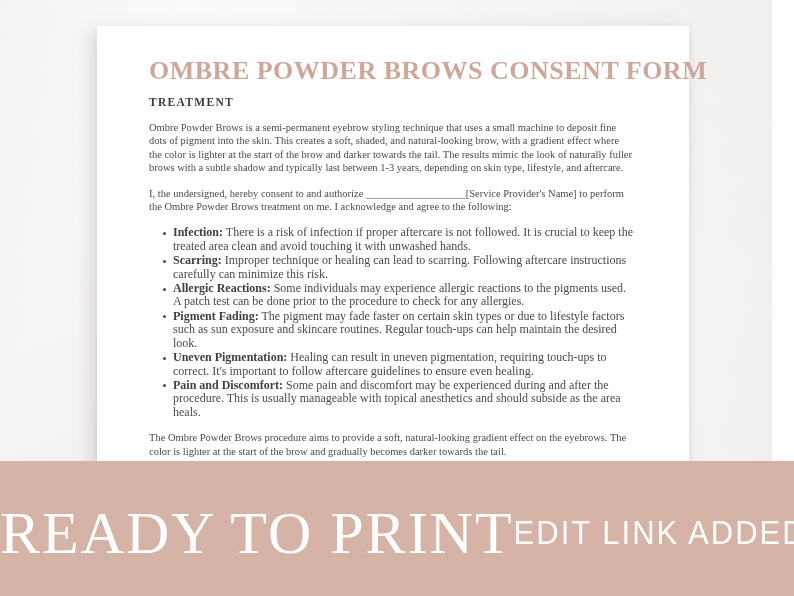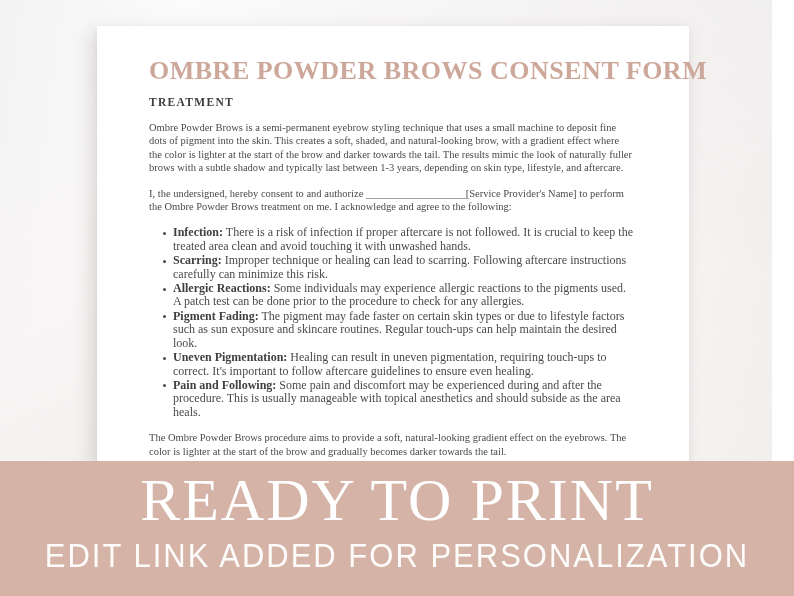--- a/index.html
+++ b/index.html
@@ -82,21 +82,20 @@
   }
   .risk-label { font-weight: bold; color: #3f3f3f; }
 
   .banner {
     position: absolute;
     left: 0; top: 461px;
     width: 794px; height: 135px;
     background: #d5b4a7;
     z-index: 5;
     display: flex;
-    flex-direction: column;
     align-items: center;
   }
   .banner-title {
     margin-top: 8px;
     font-family: "Liberation Serif", serif;
     font-size: 60px;
     line-height: 62px;
     letter-spacing: 2px;
     color: #ffffff;
     white-space: nowrap;
@@ -129,21 +128,21 @@
     </section>
 
     <section>
       <p class="body-text">I, the undersigned, hereby consent to and authorize ___________________[Service Provider's Name] to perform the Ombre Powder Brows treatment on me. I acknowledge and agree to the following:</p>
       <ul class="risk-list">
         <li><span class="risk-label">Infection:</span> <span>There is a risk of infection if proper aftercare is not followed. It is crucial to keep the treated area clean and avoid touching it with unwashed hands.</span></li>
         <li><span class="risk-label">Scarring:</span> <span>Improper technique or healing can lead to scarring. Following aftercare instructions carefully can minimize this risk.</span></li>
         <li><span class="risk-label">Allergic Reactions:</span> <span>Some individuals may experience allergic reactions to the pigments used. A patch test can be done prior to the procedure to check for any allergies.</span></li>
         <li><span class="risk-label">Pigment Fading:</span> <span>The pigment may fade faster on certain skin types or due to lifestyle factors such as sun exposure and skincare routines. Regular touch-ups can help maintain the desired look.</span></li>
         <li><span class="risk-label">Uneven Pigmentation:</span> <span>Healing can result in uneven pigmentation, requiring touch-ups to correct. It's important to follow aftercare guidelines to ensure even healing.</span></li>
-        <li><span class="risk-label">Pain and Following:</span> <span>Some pain and discomfort may be experienced during and after the procedure. This is usually manageable with topical anesthetics and should subside as the area heals.</span></li>
+        <li><span class="risk-label">Pain and Discomfort:</span> <span>Some pain and discomfort may be experienced during and after the procedure. This is usually manageable with topical anesthetics and should subside as the area heals.</span></li>
       </ul>
     </section>
 
     <section>
       <p class="body-text">The Ombre Powder Brows procedure aims to provide a soft, natural-looking gradient effect on the eyebrows. The color is lighter at the start of the brow and gradually becomes darker towards the tail.</p>
     </section>
   </div>
 
   <div class="banner">
     <div class="banner-title">READY TO PRINT</div>

